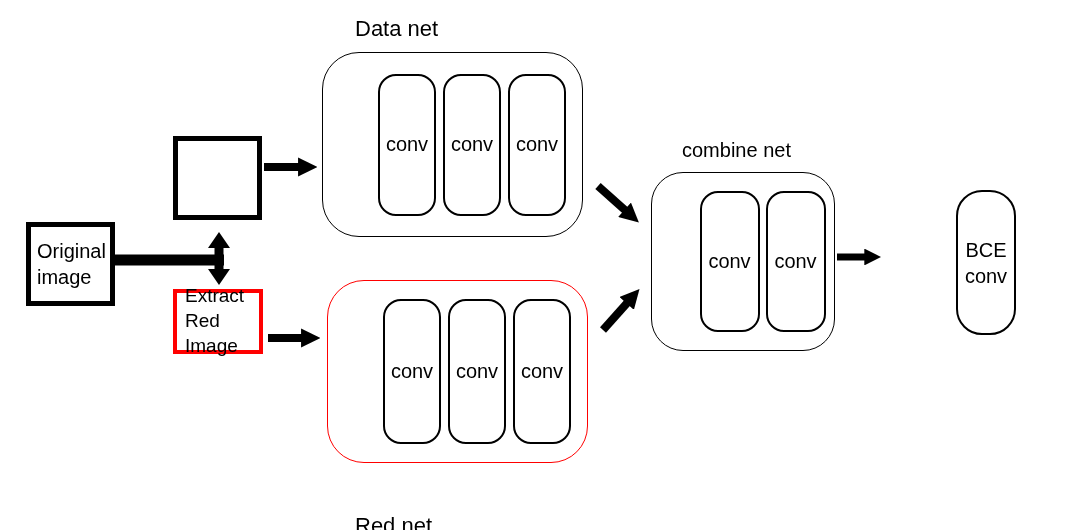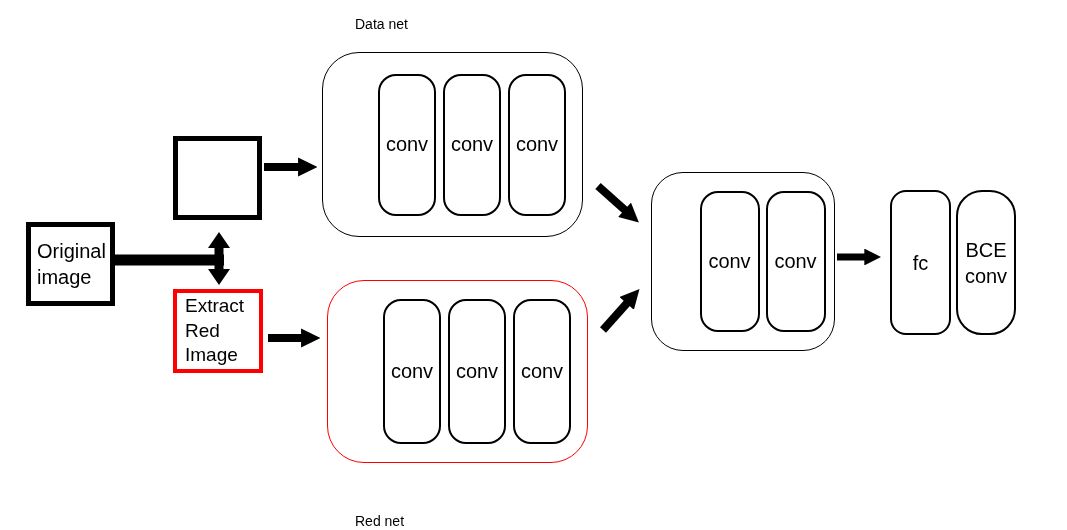--- a/index.html
+++ b/index.html
@@ -72,21 +72,21 @@
     display: flex;
     flex-direction: column;
     align-items: center;
     justify-content: center;
     font-size: 20px;
     line-height: 1.3;
   }
 
   .net-label {
     position: absolute;
-    font-size: 14px;
+    font-size: 22px;
     white-space: nowrap;
   }
 </style>
 </head>
 <body>
 
 <div class="canvas">
 
   <svg class="arrows-layer" width="1067" height="530" viewBox="0 0 1067 530" xmlns="http://www.w3.org/2000/svg">
     <defs>
@@ -114,47 +114,45 @@
     <line x1="837" y1="257" x2="866" y2="257" stroke="#000000" stroke-width="7" marker-end="url(#ah)"></line>
   </svg>
 
   <div class="abs square" style="left:26px; top:222px; width:89px; height:84px;">
     <div>Original</div>
     <div>image</div>
   </div>
 
   <div class="abs square" style="left:173px; top:136px; width:89px; height:84px;"></div>
 
-  <div class="abs square red-border" style="left:173px; top:289px; width:90px; height:84px;">
+  <div class="abs square red-border" style="left:173px; top:289px; width:90px; height:65px;">
     <div>Extract</div>
     <div>Red</div>
     <div>Image</div>
   </div>
 
   <div class="net-label" style="left:355px; top:16px;">Data net</div>
   <div class="abs net-container" style="left:322px; top:52px; width:261px; height:185px;">
     <div class="conv" style="width:58px; height:142px;">conv</div>
     <div class="conv" style="width:58px; height:142px;">conv</div>
     <div class="conv" style="width:58px; height:142px;">conv</div>
   </div>
 
   <div class="abs net-container red-border" style="left:327px; top:280px; width:261px; height:183px;">
     <div class="conv" style="width:58px; height:145px;">conv</div>
     <div class="conv" style="width:58px; height:145px;">conv</div>
     <div class="conv" style="width:58px; height:145px;">conv</div>
   </div>
   <div class="net-label" style="left:355px; top:481px;margin-top:32px;">Red net</div>
 
+  <div class="net-label" style="left:682px; top:139px; font-size:20px;">combine net</div>
   <div class="abs net-container" style="left:651px; top:172px; width:184px; height:179px; border-radius:32px; gap:6px;">
     <div class="conv" style="width:60px; height:141px;">conv</div>
     <div class="conv" style="width:60px; height:141px;">conv</div>
   </div>
 
-  <div class="abs pill" style="left:890px; top:190px; width:61px; height:145px;">
-    <div>fc</div>
-  </div>
 
   <div class="abs pill" style="left:956px; top:190px; width:60px; height:145px;border-radius:26px;">
     <div>BCE</div>
     <div>conv</div>
   </div>
 
 </div>
 
 </body></html>

